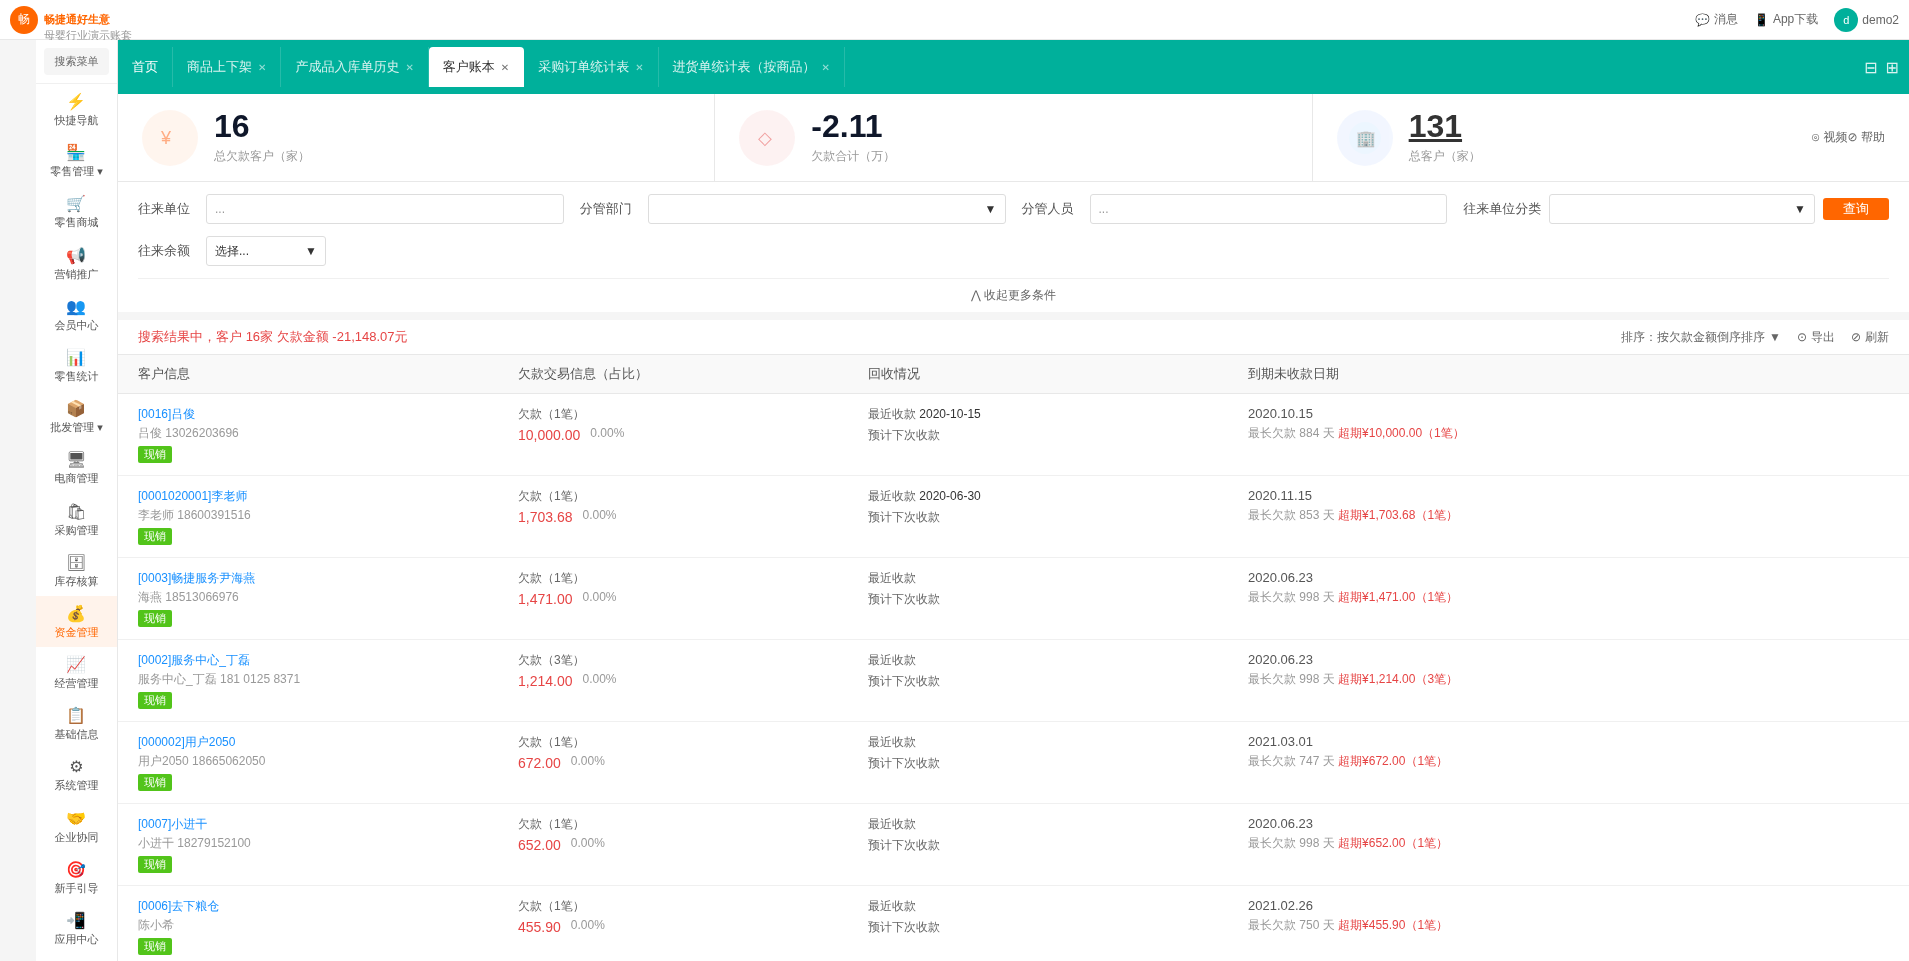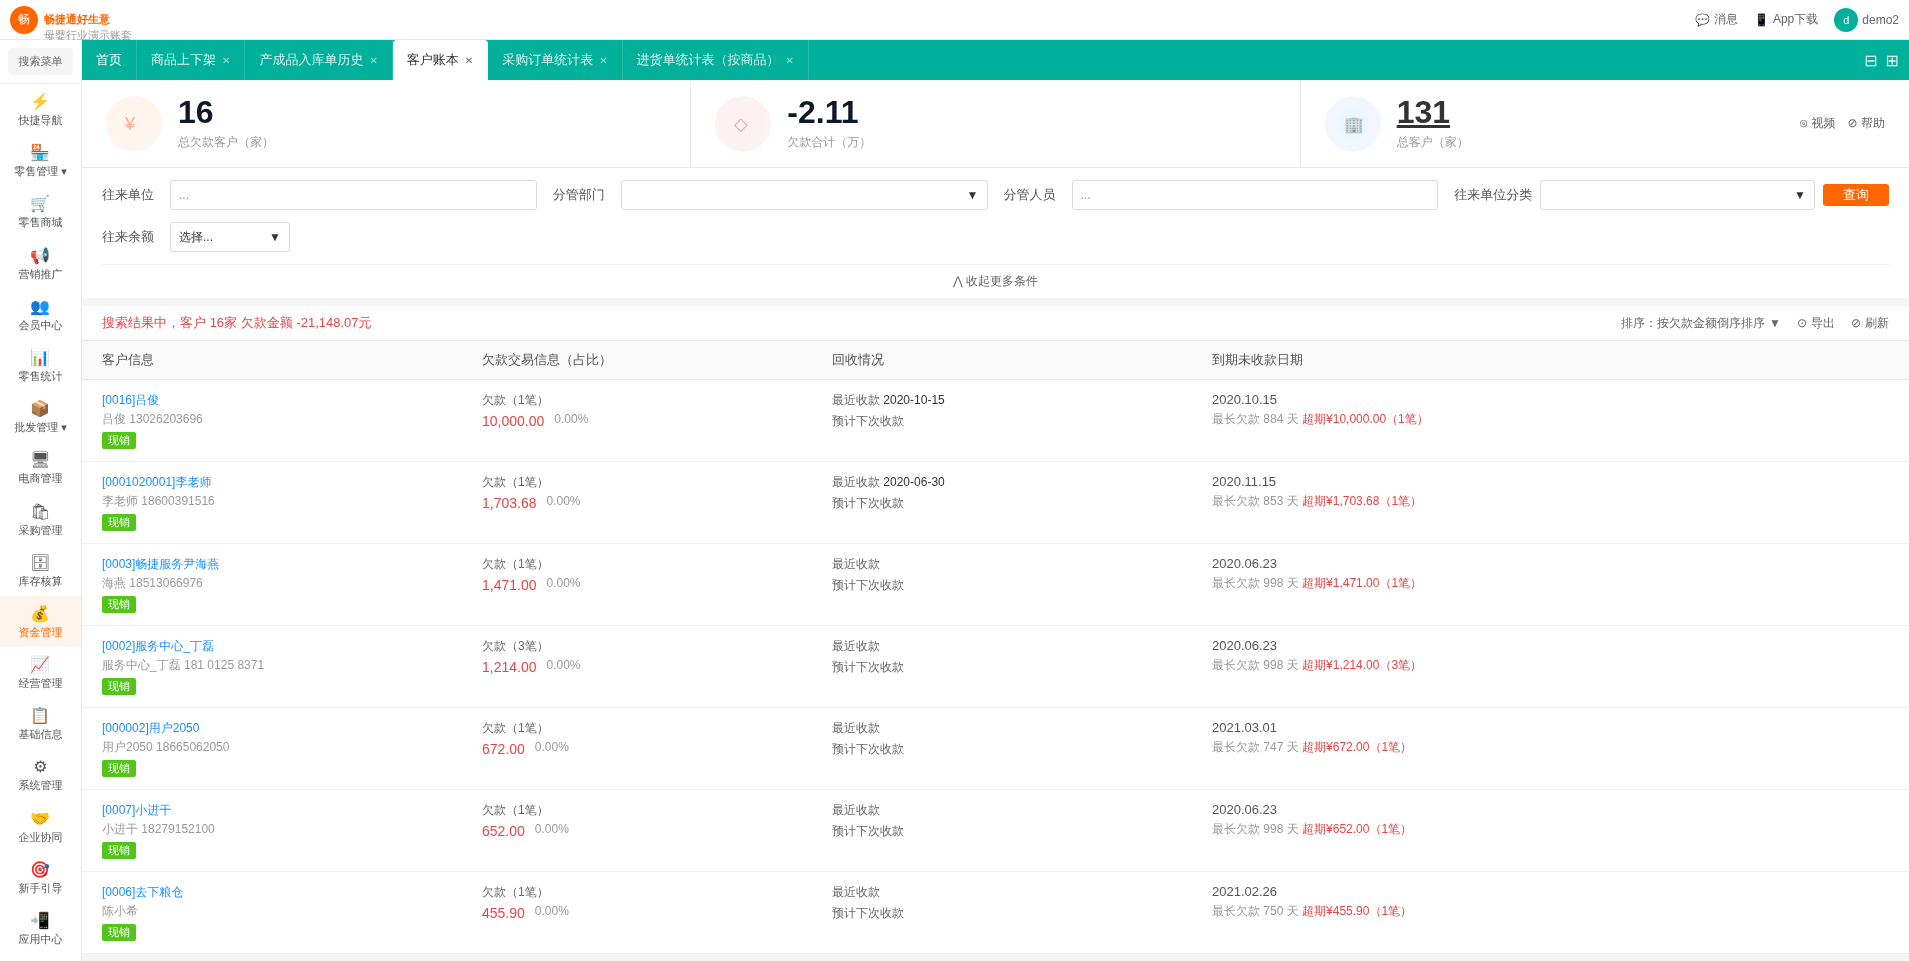--- a/index.html
+++ b/index.html
@@ -8,37 +8,37 @@
     
     .app-container { display: flex; flex-direction: column; height: 100vh; }
     .top-bar { height: 40px; background: #fff; display: flex; align-items: center; border-bottom: 1px solid #e8e8e8; padding: 0 10px; justify-content: space-between; }
     .top-bar-left { display: flex; align-items: center; gap: 8px; }
     .logo-area { display: flex; align-items: center; gap: 6px; }
     .logo-icon { width: 28px; height: 28px; background: #ff6600; border-radius: 50%; display: flex; align-items: center; justify-content: center; color: #fff; font-size: 12px; }
     .top-bar-right { display: flex; align-items: center; gap: 16px; }
     .top-bar-action { display: flex; align-items: center; gap: 4px; color: #666; font-size: 12px; cursor: pointer; }
 
     
-    .main-layout { display: flex; flex: 1; overflow: hidden; }
+    .main-layout { display: flex; flex: 1; overflow: hidden; padding-left: 36px; }
 
     
     .sidebar { width: 82px; background: #fff; border-right: 1px solid #e8e8e8; display: flex; flex-direction: column; overflow-y: auto; }
     .sidebar-search { padding: 8px; border-bottom: 1px solid #f0f0f0; }
     .sidebar-search-btn { width: 100%; background: #f5f5f5; border: none; padding: 6px; border-radius: 4px; font-size: 11px; color: #666; cursor: pointer; text-align: center; }
     .sidebar-item { padding: 8px 4px; text-align: center; cursor: pointer; color: #555; font-size: 12px; transition: all 0.2s; }
     .sidebar-item.active { background: #fff3eb; color: #ff6600; }
     .sidebar-item .icon { font-size: 16px; margin-bottom: 3px; }
     .sidebar-item .label { font-size: 11px; line-height: 1.2; }
     .sidebar-item-group { position: relative; }
 
     
     .content-area { flex: 1; display: flex; flex-direction: column; overflow: hidden; }
 
     
-    .tab-bar { height: 40px; background: #00b09b; display: flex; align-items: center; padding: 0; overflow: hidden; }
+    .tab-bar { height: 54px; background: #00b09b; display: flex; align-items: center; padding: 0; overflow: hidden; }
     .tab-item { height: 40px; padding: 0 14px; display: flex; align-items: center; gap: 6px; font-size: 13px; color: rgba(255,255,255,0.85); cursor: pointer; white-space: nowrap; border-right: 1px solid rgba(255,255,255,0.15); }
     .tab-item.active { background: #fff; color: #333; border-radius: 4px 4px 0 0; }
     .tab-item.home { background: transparent; color: #fff; font-weight: 500; }
     .tab-close { font-size: 10px; opacity: 0.7; }
     .tab-bar-actions { margin-left: auto; display: flex; align-items: center; gap: 8px; padding-right: 10px; }
     .tab-action { color: #fff; font-size: 16px; cursor: pointer; opacity: 0.85; }
 
     
     .page-content { flex: 1; overflow-y: auto; background: #f5f5f5; }
 
@@ -48,21 +48,21 @@
     .stat-card:last-child { border-right: none; }
     .stat-icon { width: 56px; height: 56px; border-radius: 50%; display: flex; align-items: center; justify-content: center; font-size: 24px; opacity: 0.8; }
     .stat-icon.orange { background: #fff3eb; }
     .stat-icon.pink { background: #fdf0f0; }
     .stat-icon.blue { background: #f0f5ff; }
     .stat-info { display: flex; flex-direction: column; }
     .stat-number { font-size: 32px; font-weight: bold; line-height: 1; }
     .stat-number.red { color: #0f172a; }
     .stat-number.dark { color: #333; text-decoration: underline; }
     .stat-label { font-size: 12px; color: #999; margin-top: 6px; }
-    .stat-corner-actions { margin-left: auto; display: flex; gap: 12px; align-items: flex-start; font-size: 12px; color: #666; }
+    .stat-corner-actions { margin-left: auto; display: flex; gap: 0; align-items: flex-start; font-size: 12px; color: #666; }
 
     
     .filter-area { background: #fff; padding: 12px 20px 0; margin-bottom: 8px; }
     .filter-row { display: flex; align-items: center; gap: 16px; margin-bottom: 12px; }
     .filter-item { display: flex; align-items: center; gap: 8px; flex: 1; }
     .filter-label { font-size: 13px; color: #555; white-space: nowrap; min-width: 60px; }
     .filter-input-with-dots { flex: 1; height: 30px; border: 1px solid #ddd; border-radius: 3px; padding: 0 8px; font-size: 12px; color: #333; background: #fff; display: flex; align-items: center; justify-content: space-between; cursor: pointer; }
     .filter-dropdown { flex: 1; height: 30px; border: 1px solid #ddd; border-radius: 3px; padding: 0 8px; font-size: 12px; color: #333; background: #fff; display: flex; align-items: center; justify-content: space-between; cursor: pointer; }
     .filter-collapse { text-align: center; padding: 8px; color: #666; font-size: 12px; cursor: pointer; border-top: 1px solid #f0f0f0; }
     .query-btn { background: #ff6600; color: #fff; border: none; padding: 0 20px; height: 22px; border-radius: 3px; font-size: 13px; cursor: pointer; white-space: nowrap; }

